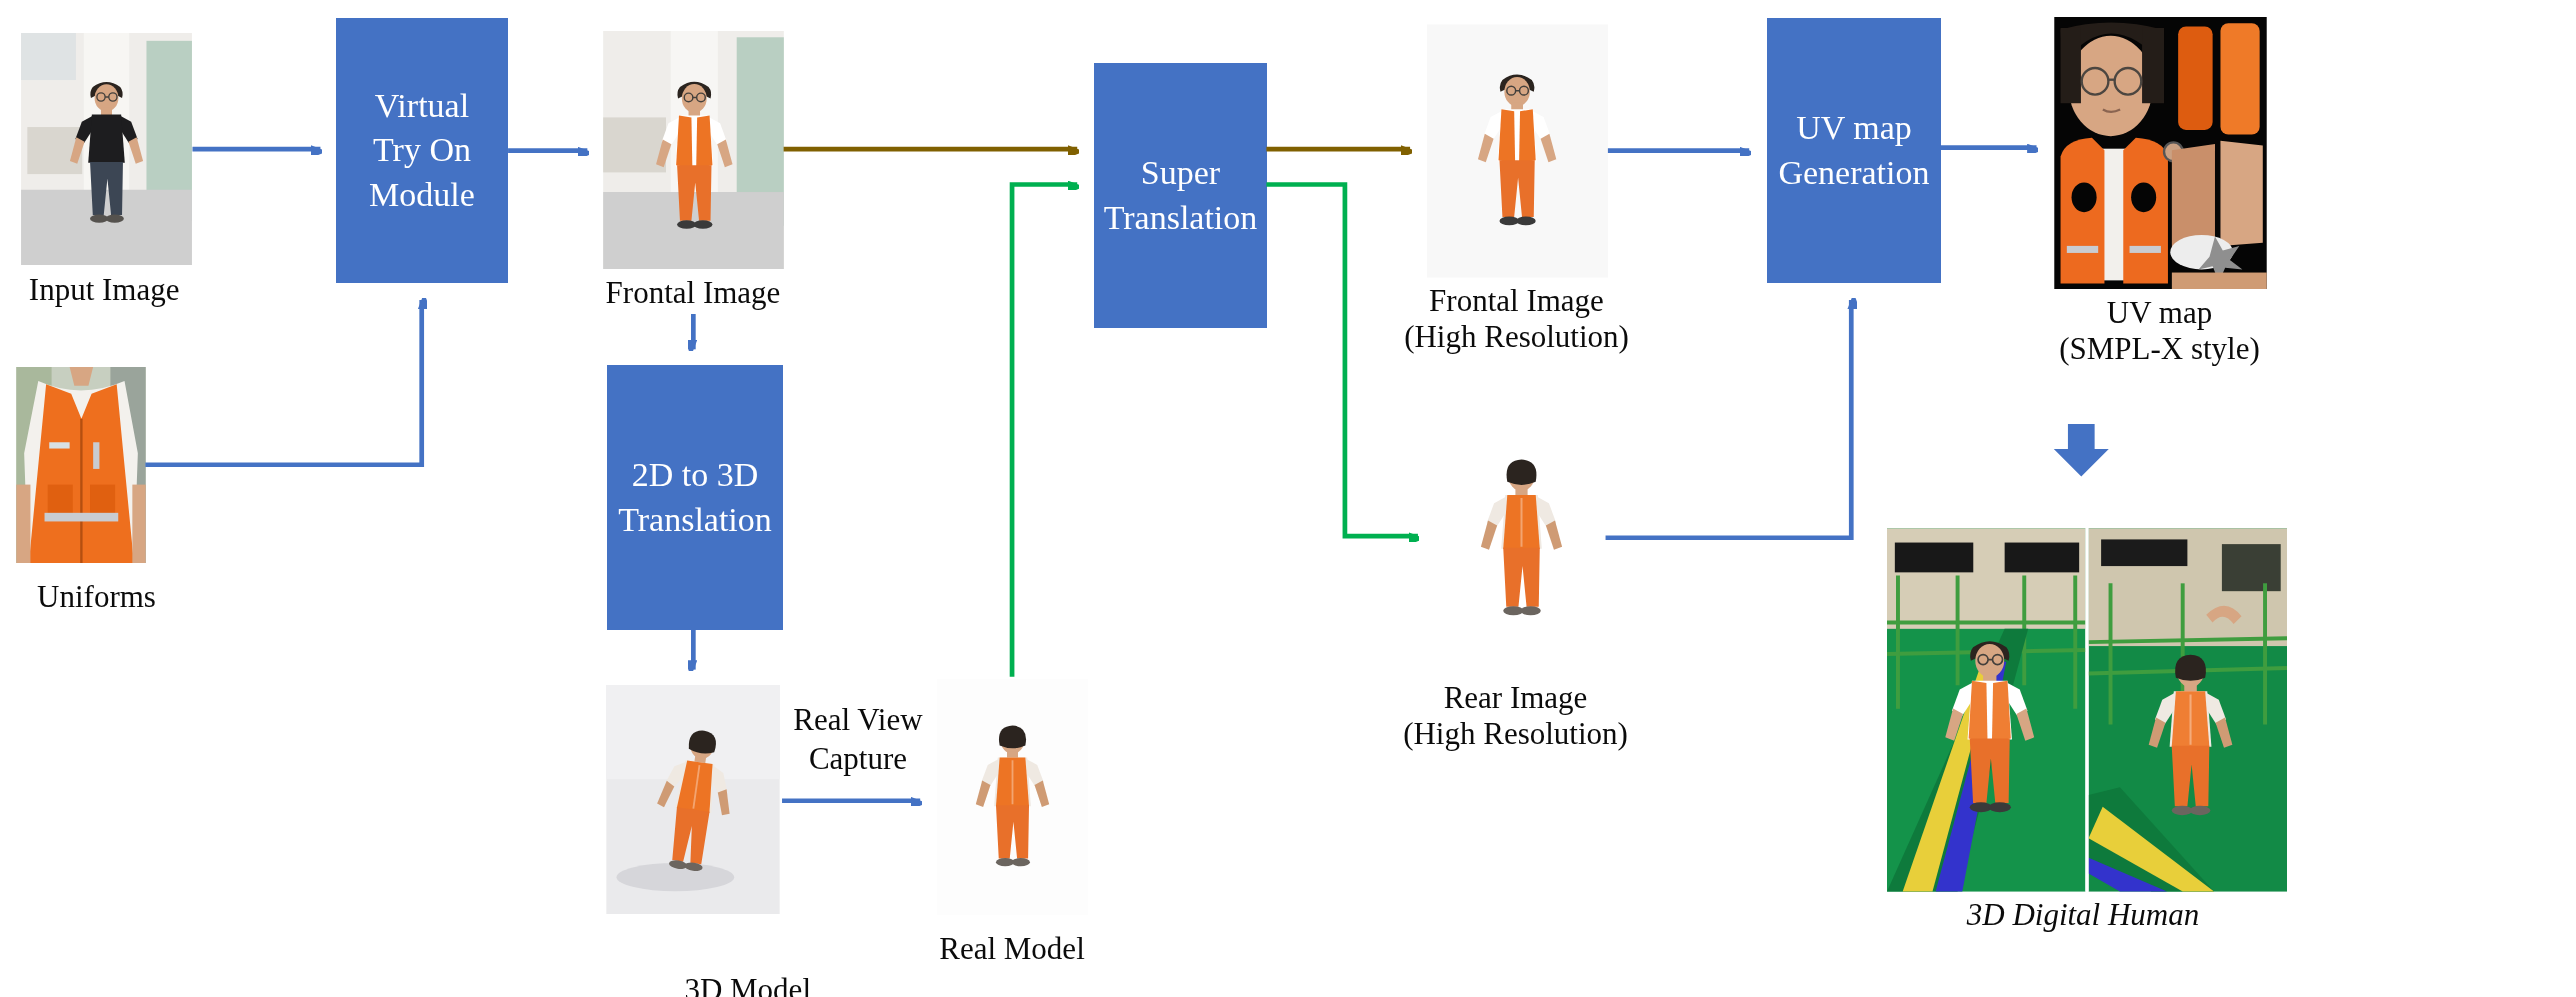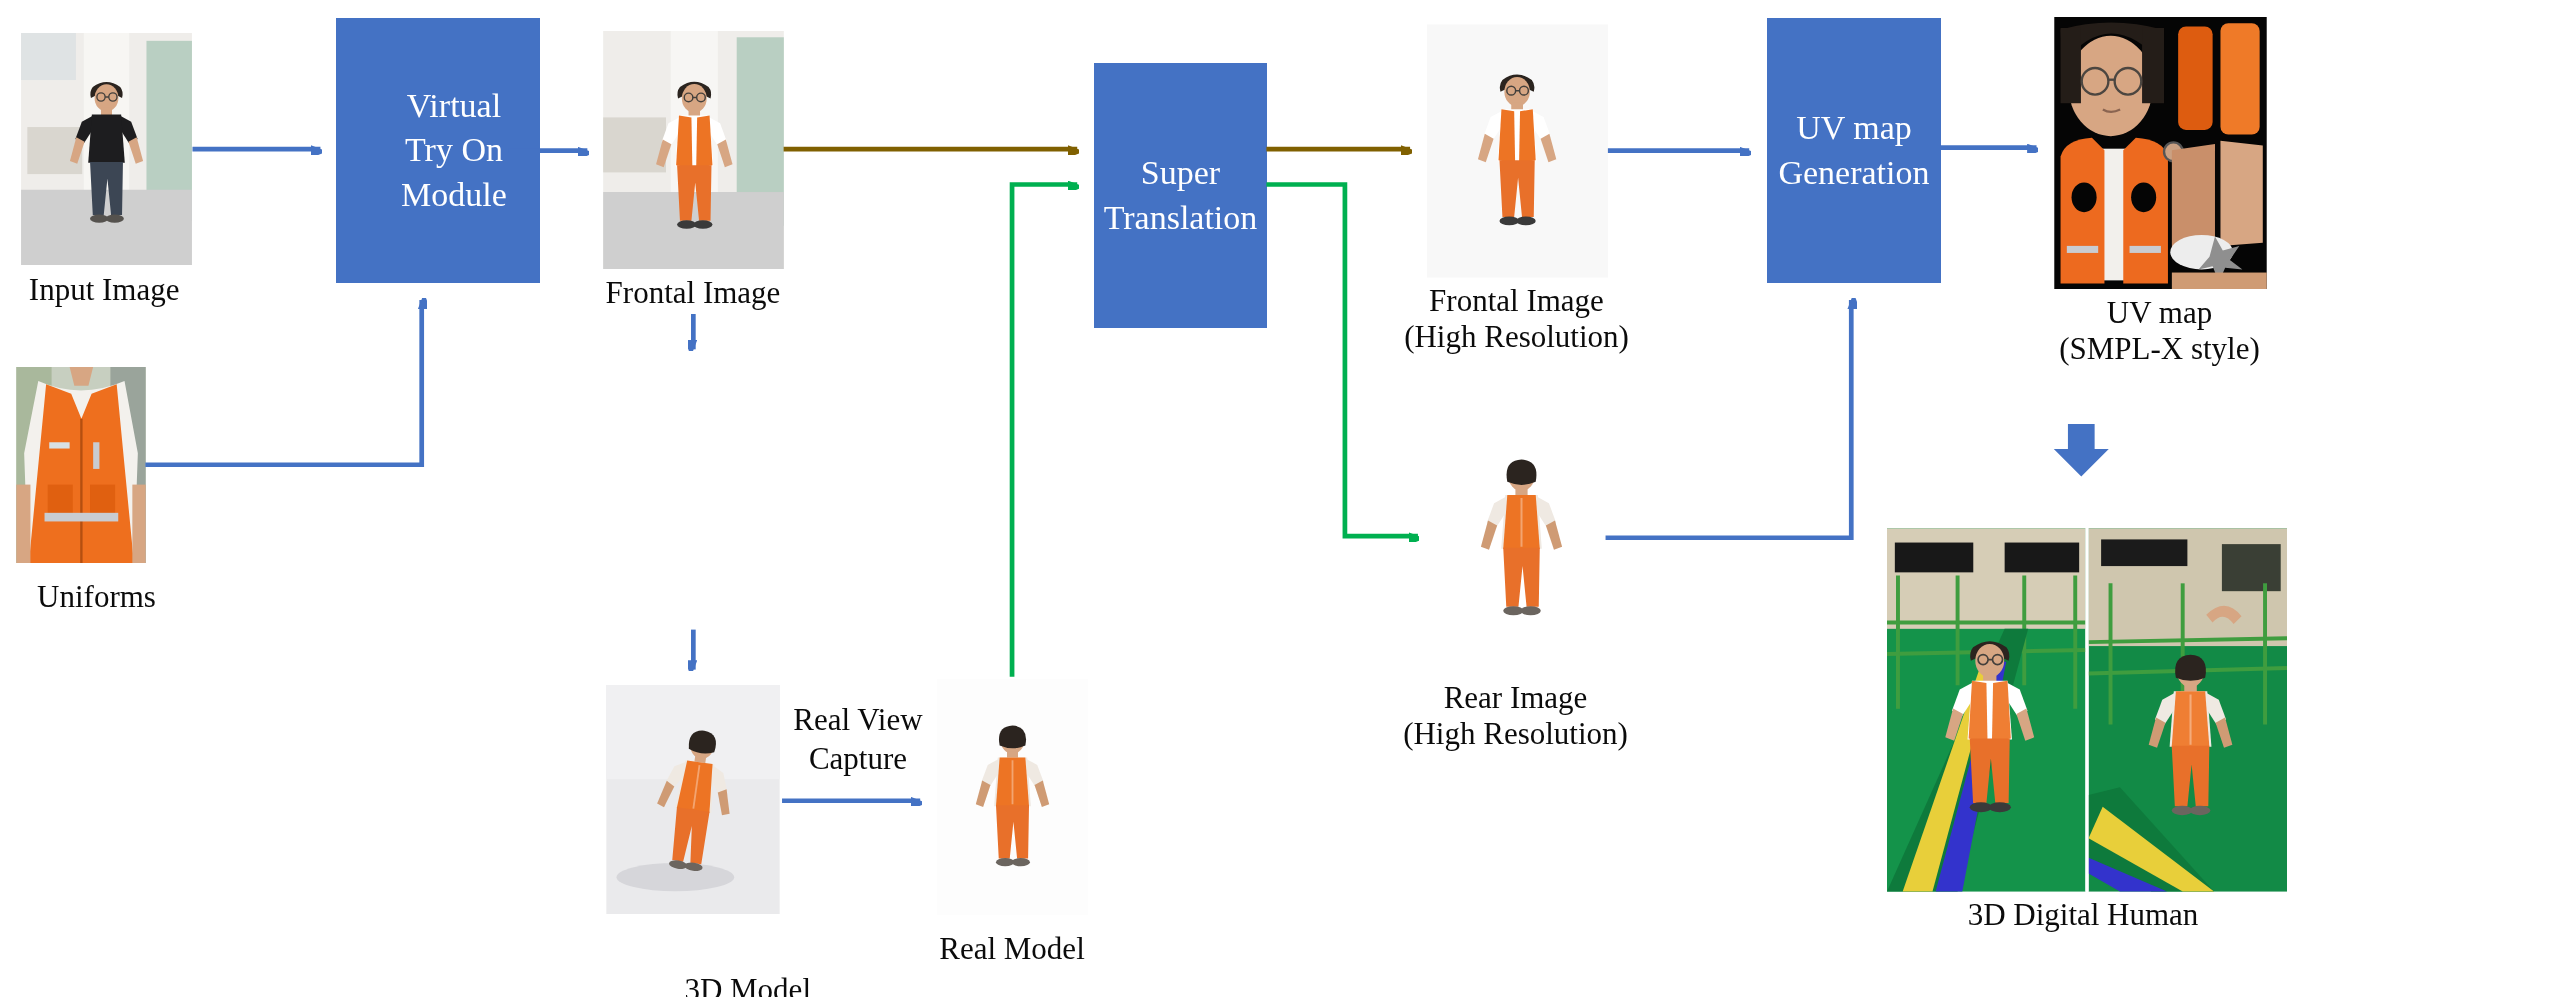--- a/index.html
+++ b/index.html
@@ -229,28 +229,32 @@
         <polygon points="0,395 120,463 160,463 18,355" fill="#e8cf3a"></polygon>
         <polygon points="40,463 100,463 0,420 0,440" fill="#3333cc"></polygon>
         <g style="--vest:#ef7e33;--pants:#e8702a;">
           <use href="#fig-back" x="50" y="80" width="160" height="370"></use>
         </g>
         <path d="M150,110 Q175,86 195,112 L185,122 Q172,104 158,120 Z" fill="#d7a683"></path>
       </g>
       <rect x="253" y="0" width="4" height="463" fill="#ffffff"></rect>
     </svg>
   </div>
-  <div class="caption" style="left:1926px;top:897px;width:314px;">3D Digital Human</div>
-
-  <div class="flowbox" style="left:336px;top:18px;width:172px;height:265px;padding-left:32px;">
+  <div class="caption" style="left:1926px;top:897px;width:314px;font-style:italic;">3D Digital Human</div>
+
+  <div class="flowbox" style="left:336px;top:18px;width:172px;height:265px;">
     <div>Virtual</div>
     <div>Try On</div>
     <div>Module</div>
   </div>
 
+  <div class="flowbox" style="left:607px;top:365px;width:176px;height:265px;">
+    <div>2D to 3D</div>
+    <div>Translation</div>
+  </div>
 
   <div class="flowbox" style="left:1094px;top:18px;width:173px;height:265px;margin-top:45px;">
     <div>Super</div>
     <div>Translation</div>
   </div>
 
   <div class="flowbox" style="left:1767px;top:18px;width:174px;height:265px;">
     <div>UV map</div>
     <div>Generation</div>
   </div>

